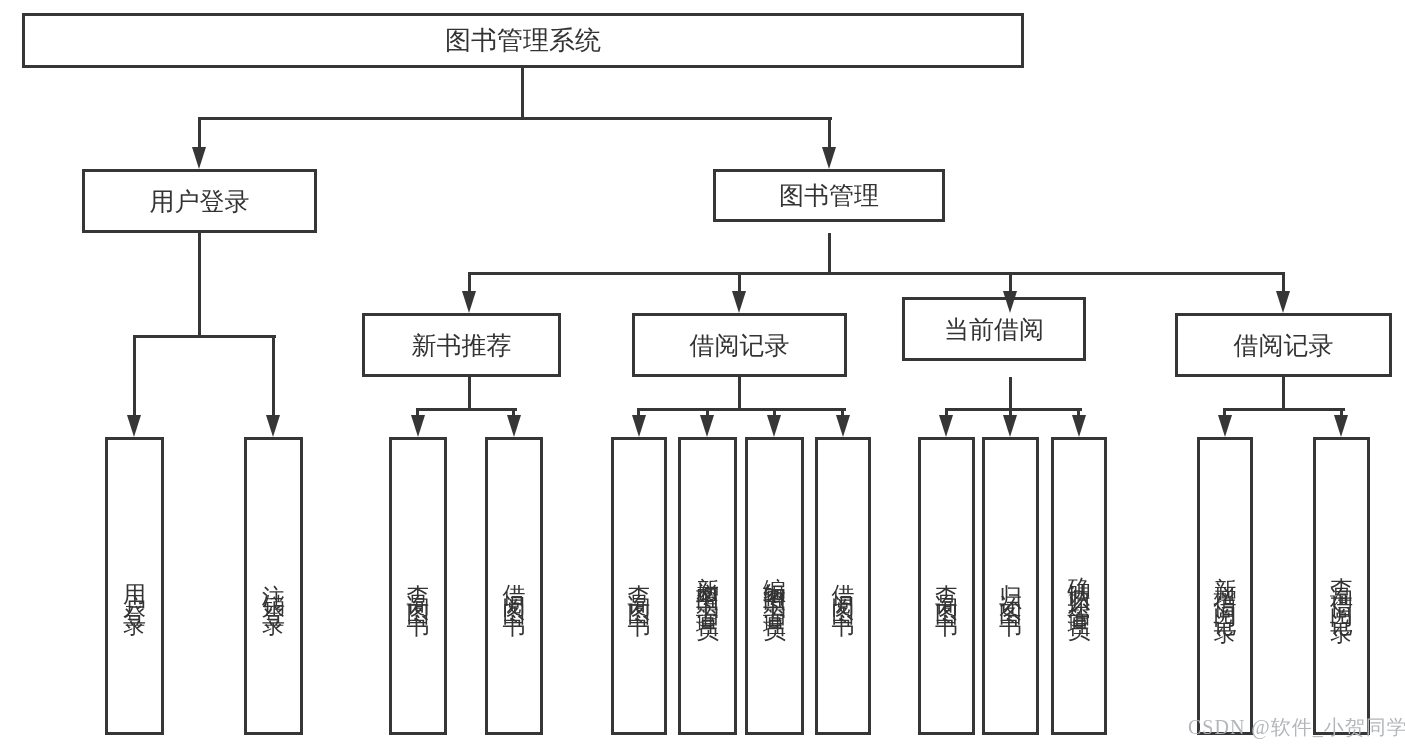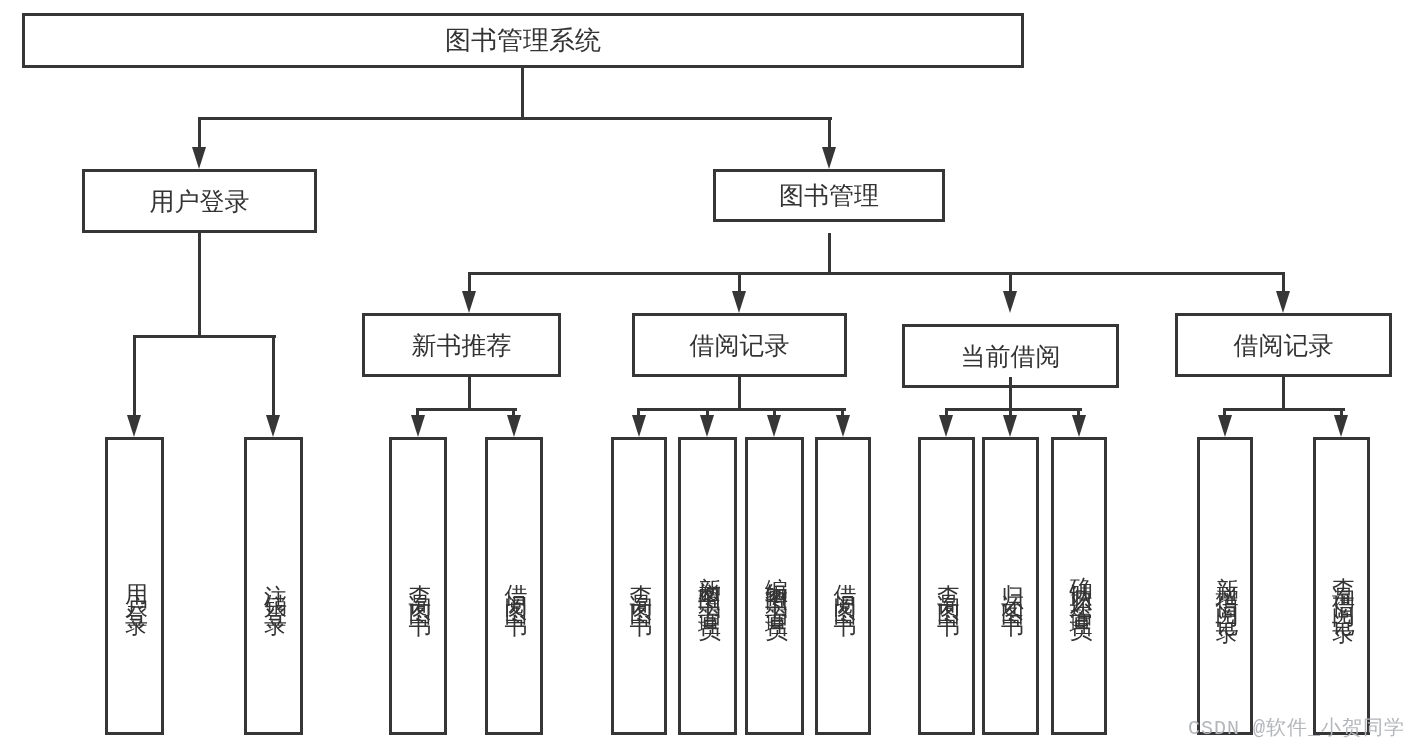--- a/index.html
+++ b/index.html
@@ -4,21 +4,21 @@
 <style>
   :root{
     --line:#363636;
     --text:#333333;
     --bg:#ffffff;
     --wm:#b3b6ba;
   }
   html,body{margin:0;padding:0;background:var(--bg);}
   #stage{
     position:relative;width:1405px;height:747px;background:var(--bg);
-    font-family:Liberation Mono, monospace;color:var(--text);
+    font-family:Liberation Serif, serif;color:var(--text);
     overflow:hidden;
     text-align:right;
   }
   .box{
     position:absolute;border:3px solid var(--line);background:var(--bg);
     display:flex;align-items:center;justify-content:center;
     font-size:25px;color:var(--text);box-sizing:border-box;white-space:nowrap;
   }
   .vbox{
     writing-mode:vertical-lr;text-orientation:mixed;
@@ -47,21 +47,21 @@
   <div class="box" style="left:22px;top:13px;width:1002px;height:55px;font-size:26px">图书管理系统</div>
 
   <div class="box" style="left:82px;top:169px;width:235px;height:64px">用户登录</div>
 
   <div class="box" style="left:713px;top:169px;width:232px;height:53px">图书管理</div>
 
   <div class="box" style="left:362px;top:313px;width:199px;height:64px">新书推荐</div>
 
   <div class="box" style="left:632px;top:313px;width:215px;height:64px">借阅记录</div>
 
-  <div class="box" style="left:902px;top:324px;width:217px;height:64px">当前借阅</div>
+  <div class="box" style="left:902px;top:297px;width:184px;height:64px">当前借阅</div>
 
   <div class="box" style="left:1175px;top:313px;width:217px;height:64px">借阅记录</div>
 
   <div class="box vbox vt4" style="left:105px;width:59px">用户登录</div>
   <div class="box vbox vt4" style="left:244px;width:59px">注销登录</div>
 
   <div class="box vbox vt4" style="left:389px;width:58px">查询图书</div>
   <div class="box vbox vt4" style="left:485px;width:58px">借阅图书</div>
 
   <div class="box vbox vt4" style="left:611px;width:56px">查询图书</div>

